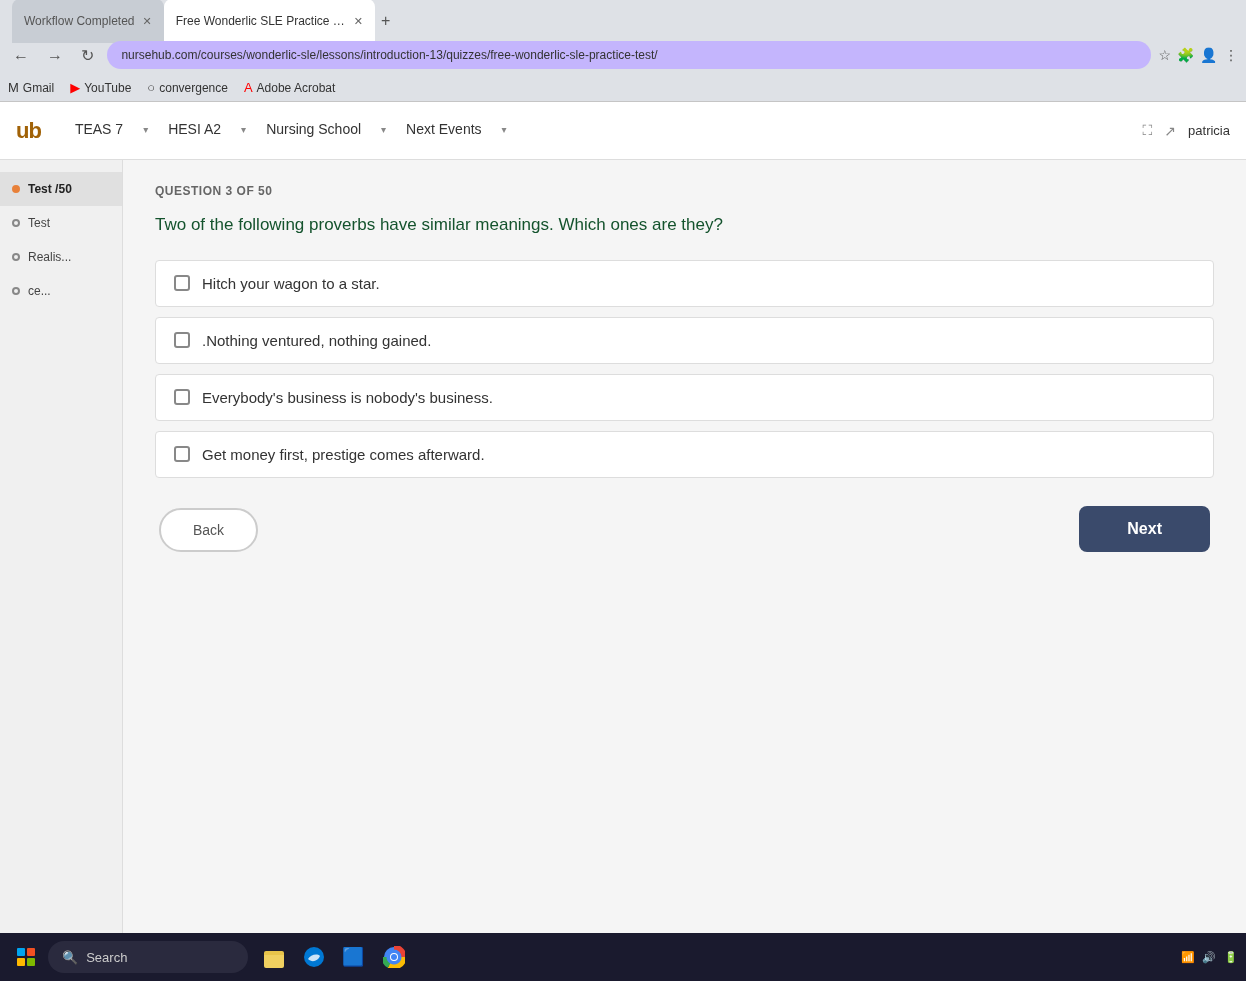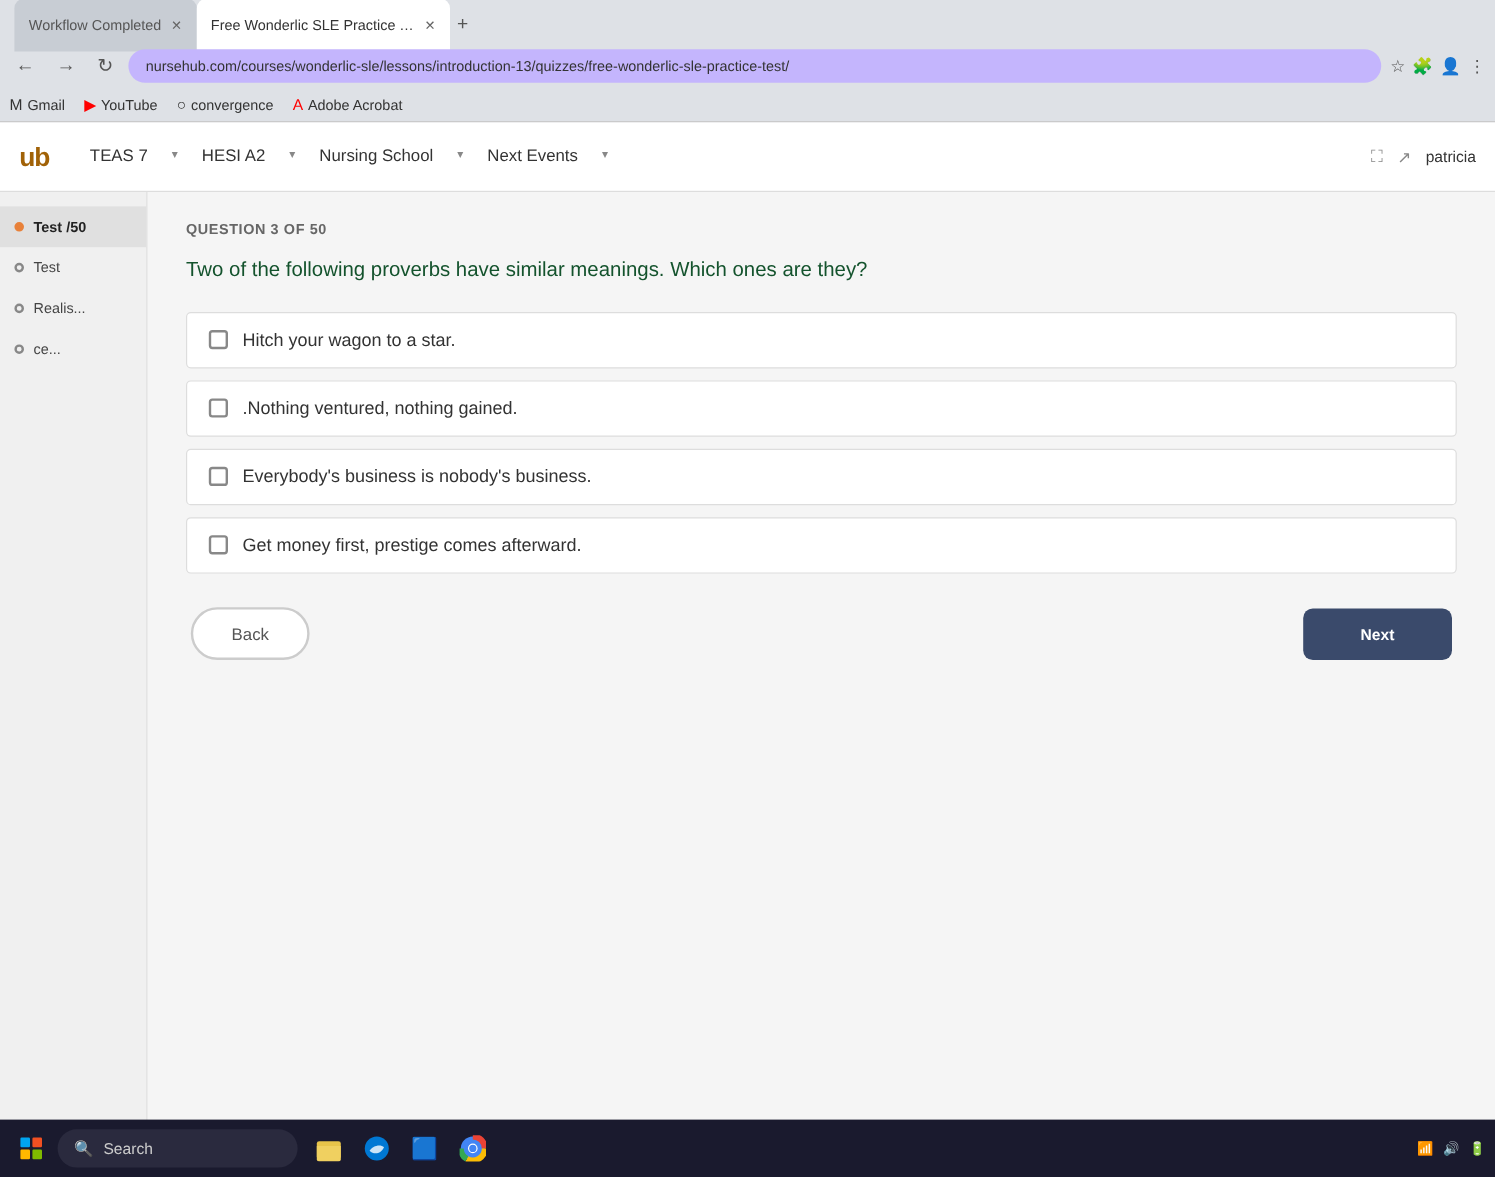--- a/index.html
+++ b/index.html
@@ -63,21 +63,21 @@
     .question-text { font-size: 17px; color: #14532d; margin-bottom: 22px; line-height: 1.5; }
 
     
     .answer-option { display: flex; align-items: center; background: #fff; border: 1px solid #ddd; border-radius: 4px; padding: 14px 18px; margin-bottom: 10px; cursor: pointer; gap: 12px; }
     .answer-checkbox { width: 16px; height: 16px; border: 2px solid #888; border-radius: 3px; display: inline-block; flex-shrink: 0; }
     .answer-text { font-size: 15px; color: #333; }
 
     
     .quiz-nav { display: flex; justify-content: space-between; align-items: flex-end; margin-top: 28px; padding: 0 4px; }
     .btn-back { background: #fff; border: 2px solid #ccc; border-radius: 24px; padding: 12px 32px; font-size: 14px; color: #555; cursor: pointer; }
-    .btn-next { background: #3a4a6b; border: none; border-radius: 8px; padding: 14px 48px; font-size: 13px; color: #fff; cursor: pointer; font-weight: bold; }
+    .btn-next { background: #3a4a6b; border: none; border-radius: 8px; padding: 14px 48px; font-size: 16px; color: #fff; cursor: pointer; font-weight: bold; }
 
     
     .taskbar { position: absolute; bottom: 0; left: 0; width: 100%; height: 48px; background: #1a1a2e; display: flex; align-items: center; padding: 0 8px; gap: 4px; z-index: 100; }
     .taskbar-start { width: 36px; height: 36px; display: flex; align-items: center; justify-content: center; cursor: pointer; }
     .taskbar-start-icon { display: grid; grid-template-columns: 1fr 1fr; gap: 2px; width: 18px; height: 18px; }
     .taskbar-start-icon div { background: #00a4ef; border-radius: 1px; }
     .taskbar-start-icon div:nth-child(3) { background: #ffb900; }
     .taskbar-start-icon div:nth-child(4) { background: #7fba00; }
     .taskbar-start-icon div:nth-child(2) { background: #f25022; }
     .taskbar-search { display: flex; align-items: center; background: #2a2a3e; border-radius: 20px; padding: 4px 14px; gap: 8px; height: 32px; width: 200px; cursor: pointer; }

